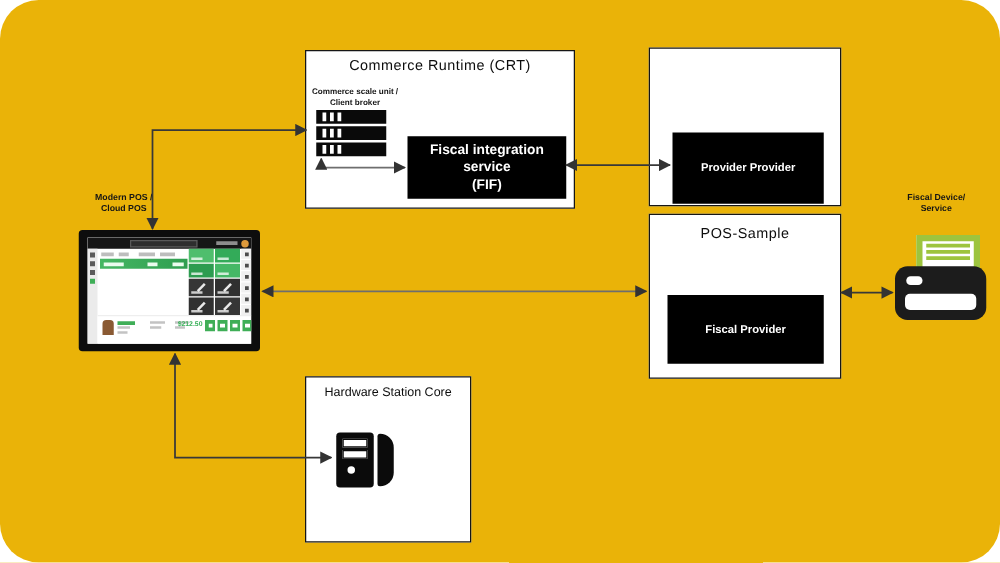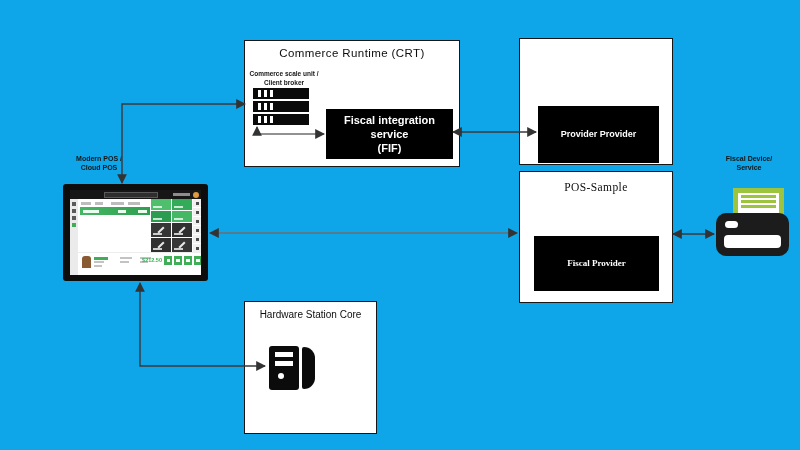--- a/index.html
+++ b/index.html
@@ -1,31 +1,31 @@
 <!DOCTYPE html>
 <html><head>
 <meta charset="utf-8">
 <style>
   html,body{margin:0;padding:0;background:#fff;}
   body{font-family:"Liberation Sans",sans-serif;color:#111;}
-  #canvas{position:relative;width:800px;height:450px;background:#0ea5e9;overflow:hidden;}
+  #canvas{position:relative;width:800px;height:450px;background:#eab308;overflow:hidden;border-radius:31px;}
 
   
   #conn-svg{position:absolute;left:0;top:0;z-index:6;pointer-events:none;}
   .conn{stroke:#383838;stroke-width:1.4;fill:none;}
   .conn-gray{stroke:#6e6e6e;}
 
   
   .box{position:absolute;background:#fff;border:1.6px solid #161616;z-index:2;}
   .box-title{text-align:center;font-size:11.5px;letter-spacing:.4px;color:#0d0d0d;}
   #crt-box{left:244px;top:40px;width:214px;height:125px;}
   #crt-box .box-title{padding-top:6px;}
   #crt-sample-box{left:519px;top:38px;width:152px;height:125px;}
   #crt-sample-box .box-title{padding-top:10px;}
-  #pos-sample-box{left:519px;top:171px;width:152px;height:130px;font-family:Liberation Serif, serif;}
+  #pos-sample-box{left:519px;top:171px;width:152px;height:130px;}
   #pos-sample-box .box-title{padding-top:9px;}
   #hw-box{left:244px;top:301px;width:131px;height:131px;}
   #hw-box .box-title{padding-top:7px;font-size:10px;letter-spacing:0;}
 
   
   .blackbox{position:absolute;background:#000;color:#fff;display:flex;flex-direction:column;
             align-items:center;justify-content:center;text-align:center;line-height:1.3;
             font-size:11px;font-weight:600;}
   #fif-box{left:81px;top:68px;width:127px;height:50px;}
   #doc-provider-box{left:18px;top:67px;width:121px;height:57px;font-size:9px;}

